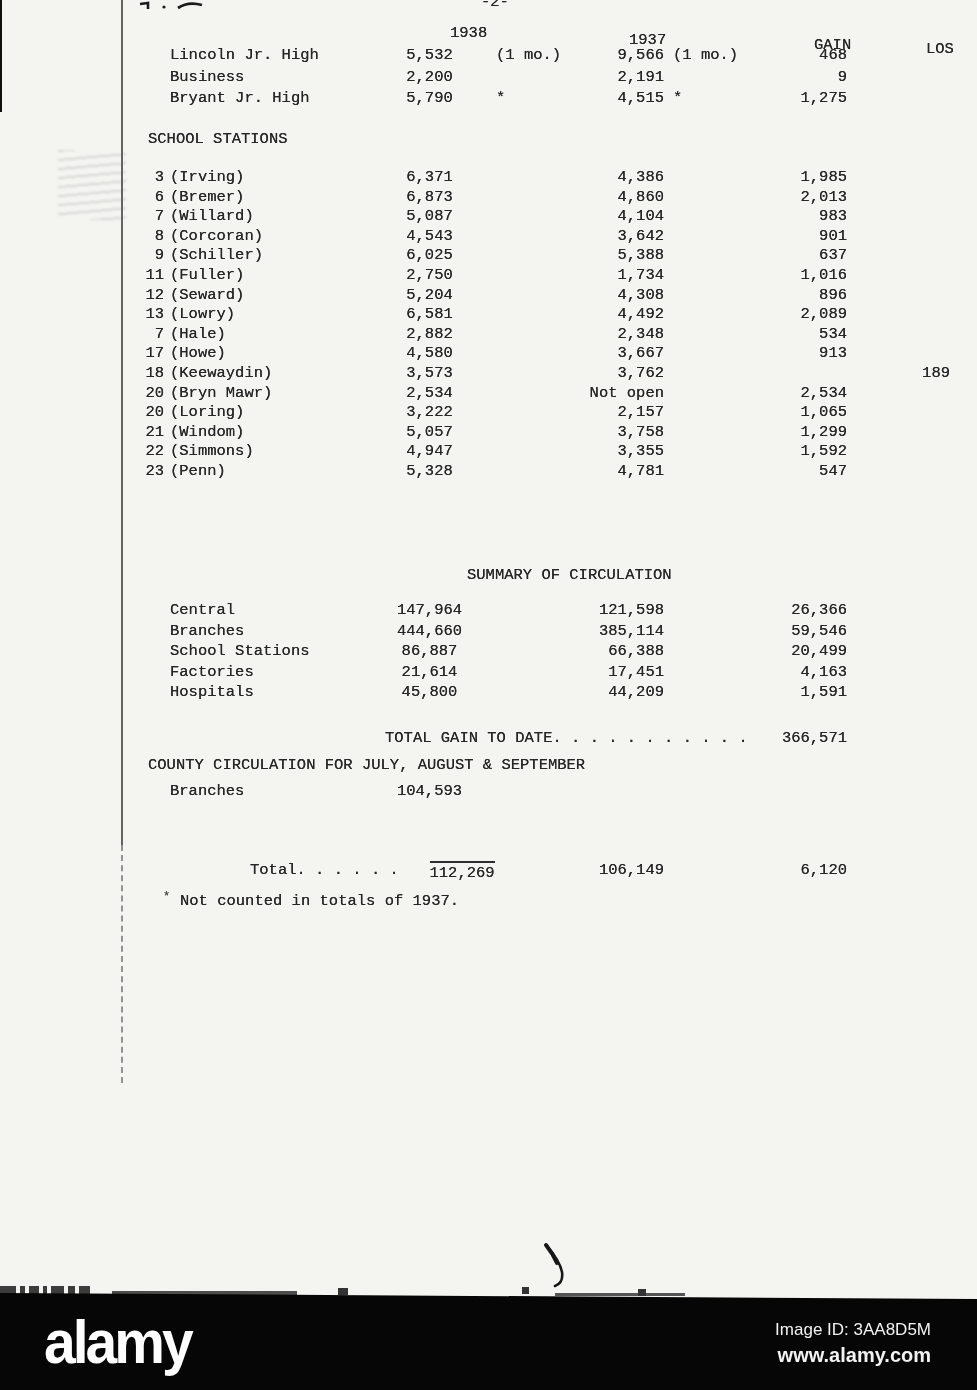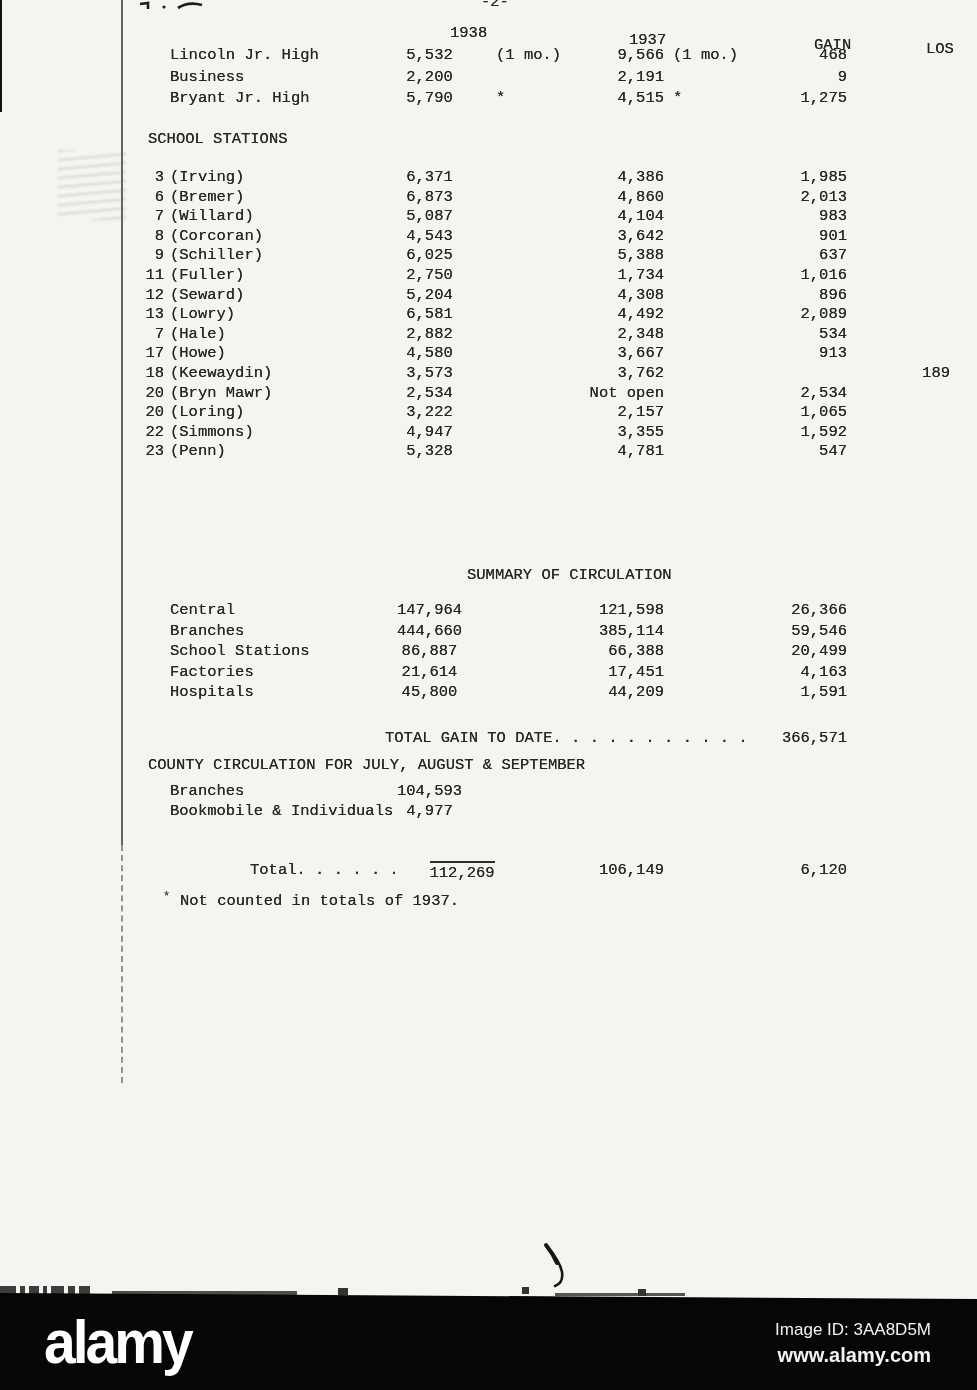--- a/index.html
+++ b/index.html
@@ -202,20 +202,28 @@
     </div>
       <div class="trow" style="height:19.6px">
       <span class="c-num">20</span>
       <span class="c-name">(Loring)</span>
       <span class="c-1938">3,222</span>
       <span class="c-1937">2,157</span>
       <span class="c-gain">1,065</span>
       <span class="c-loss"></span>
     </div>
       <div class="trow" style="height:19.6px">
+      <span class="c-num">21</span>
+      <span class="c-name">(Windom)</span>
+      <span class="c-1938">5,057</span>
+      <span class="c-1937">3,758</span>
+      <span class="c-gain">1,299</span>
+      <span class="c-loss"></span>
+    </div>
+      <div class="trow" style="height:19.6px">
       <span class="c-num">22</span>
       <span class="c-name">(Simmons)</span>
       <span class="c-1938">4,947</span>
       <span class="c-1937">3,355</span>
       <span class="c-gain">1,592</span>
       <span class="c-loss"></span>
     </div>
       <div class="trow" style="height:19.6px">
       <span class="c-num">23</span>
       <span class="c-name">(Penn)</span>
@@ -267,24 +275,20 @@
     <span class="c-gain">366,571</span>
   </div>
 
   <div class="sect-heading ink" style="left:148px;top:756px">COUNTY CIRCULATION FOR JULY, AUGUST &amp; SEPTEMBER</div>
 
   <div class="ink" style="position:absolute;left:0;top:782px;width:977px;">
 
   <div class="trow" style="height:20.3px">
       <span class="c-label">Branches</span>
       <span class="c-1938">104,593</span>
-    </div>
-      <div class="trow" style="height:20.3px">
-      <span class="c-label">Bookmobile &amp; Individuals</span>
-      <span class="c-1938">4,977</span>
     </div>
     </div>
 
   <div class="trow ink" style="position:absolute;left:0;top:861px;width:969px;height:22px">
     <span style="left:250px">Total. . . . . .</span>
     <span class="c-1938">
         <span class="overline">112,269</span>
       </span>
     <span class="c-1937">106,149</span>
     <span class="c-gain">6,120</span>

